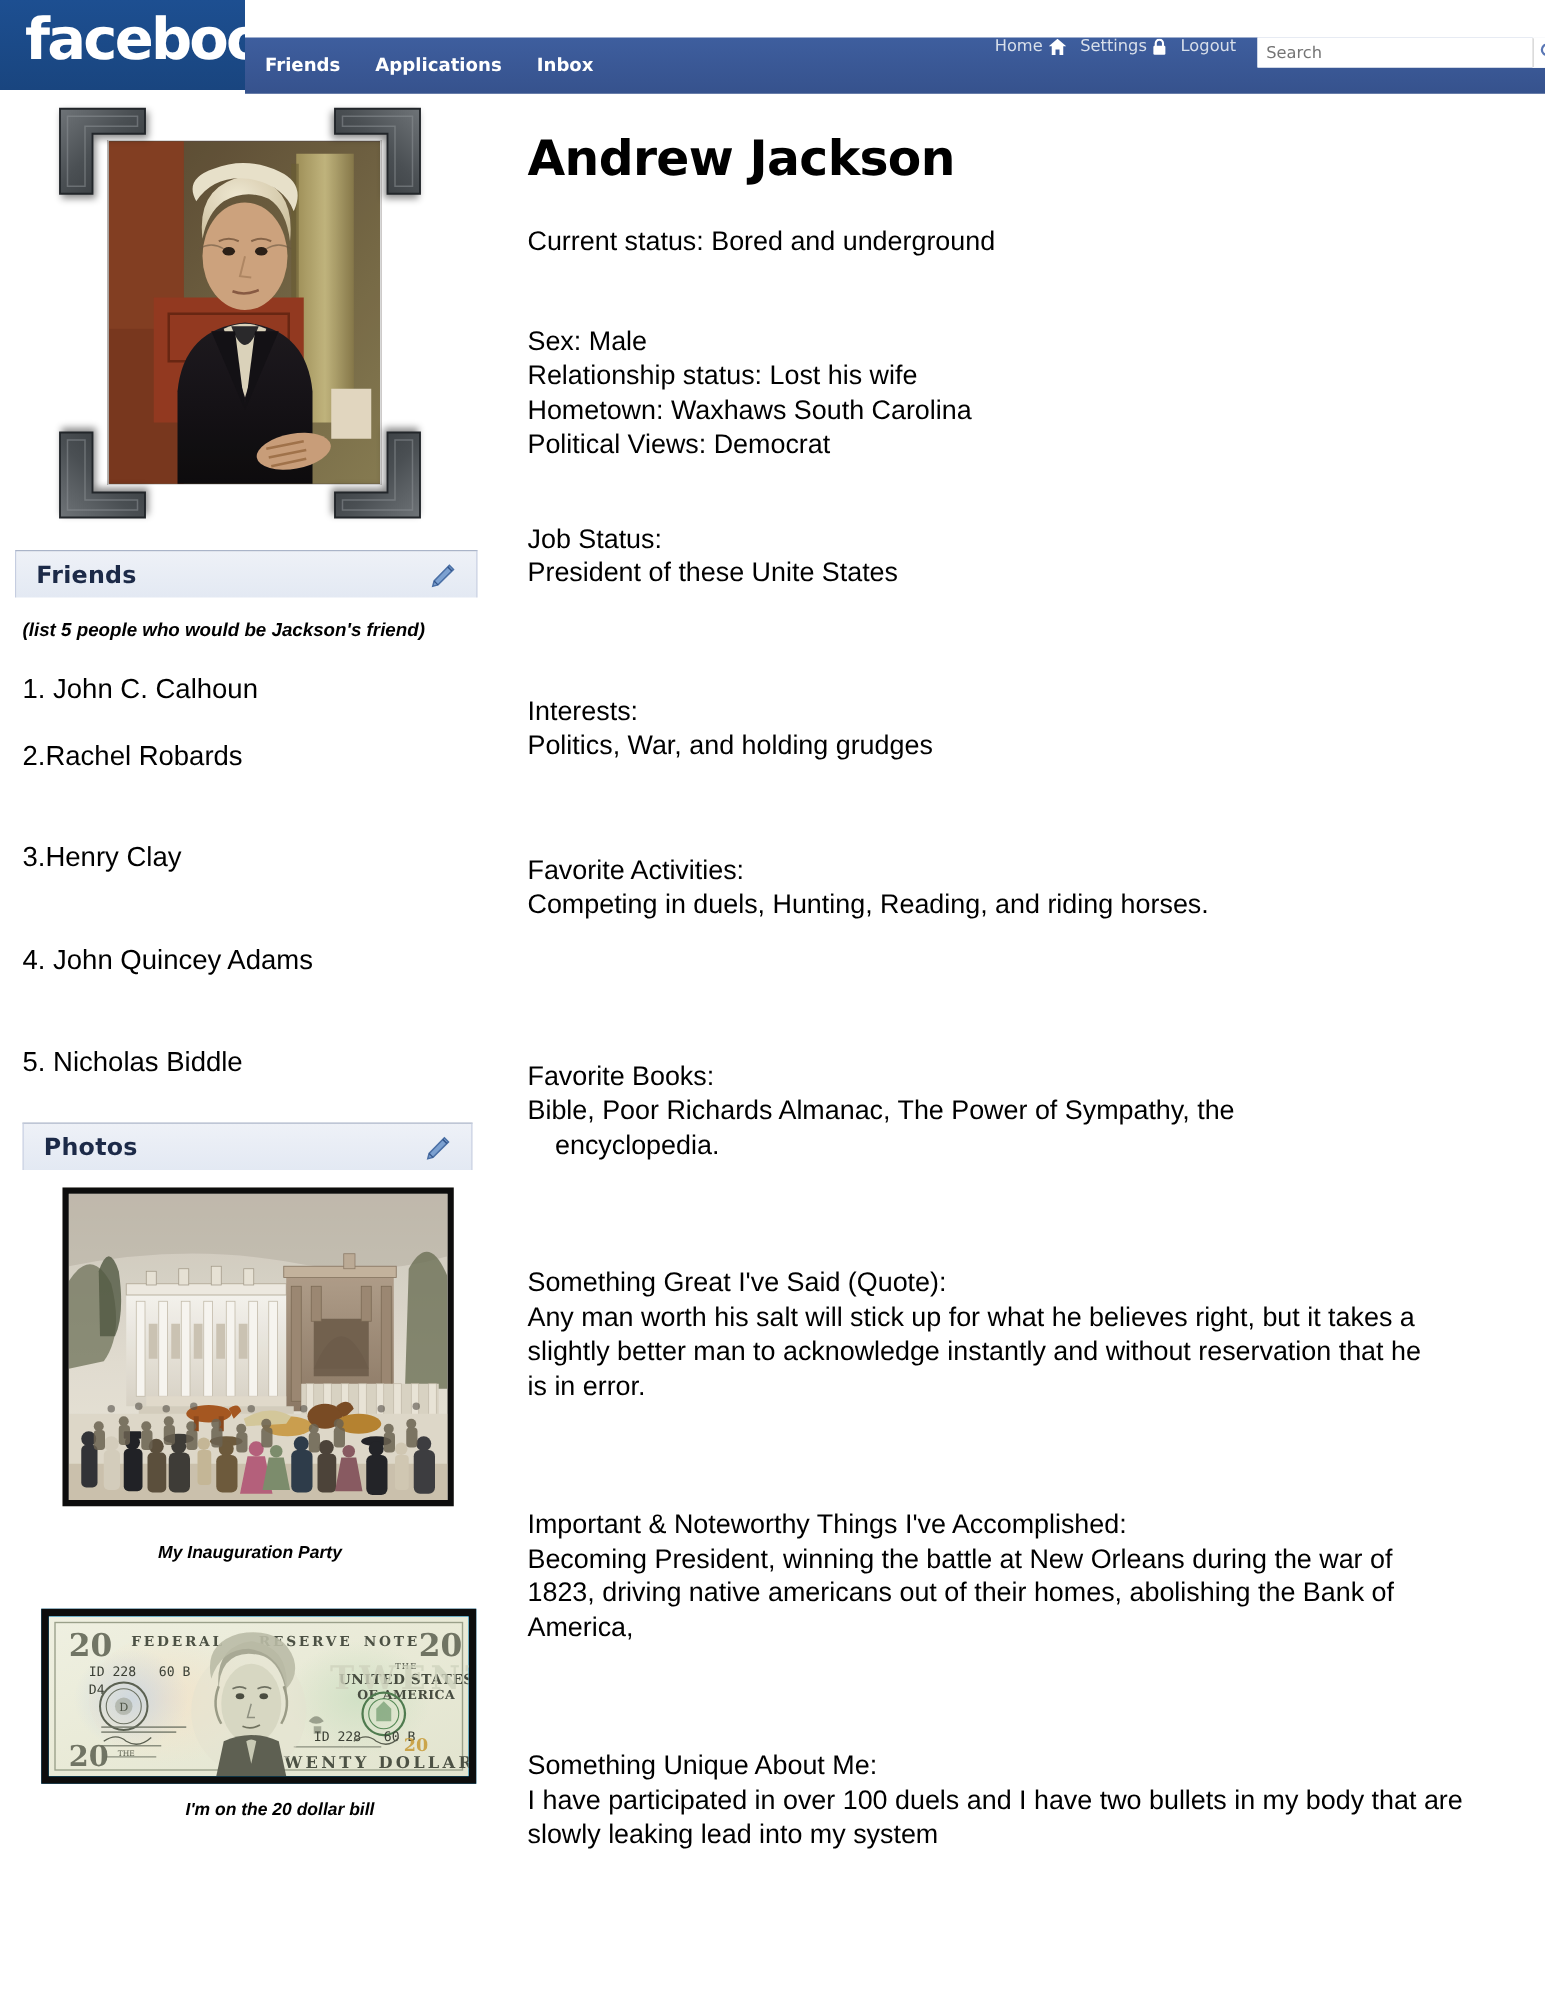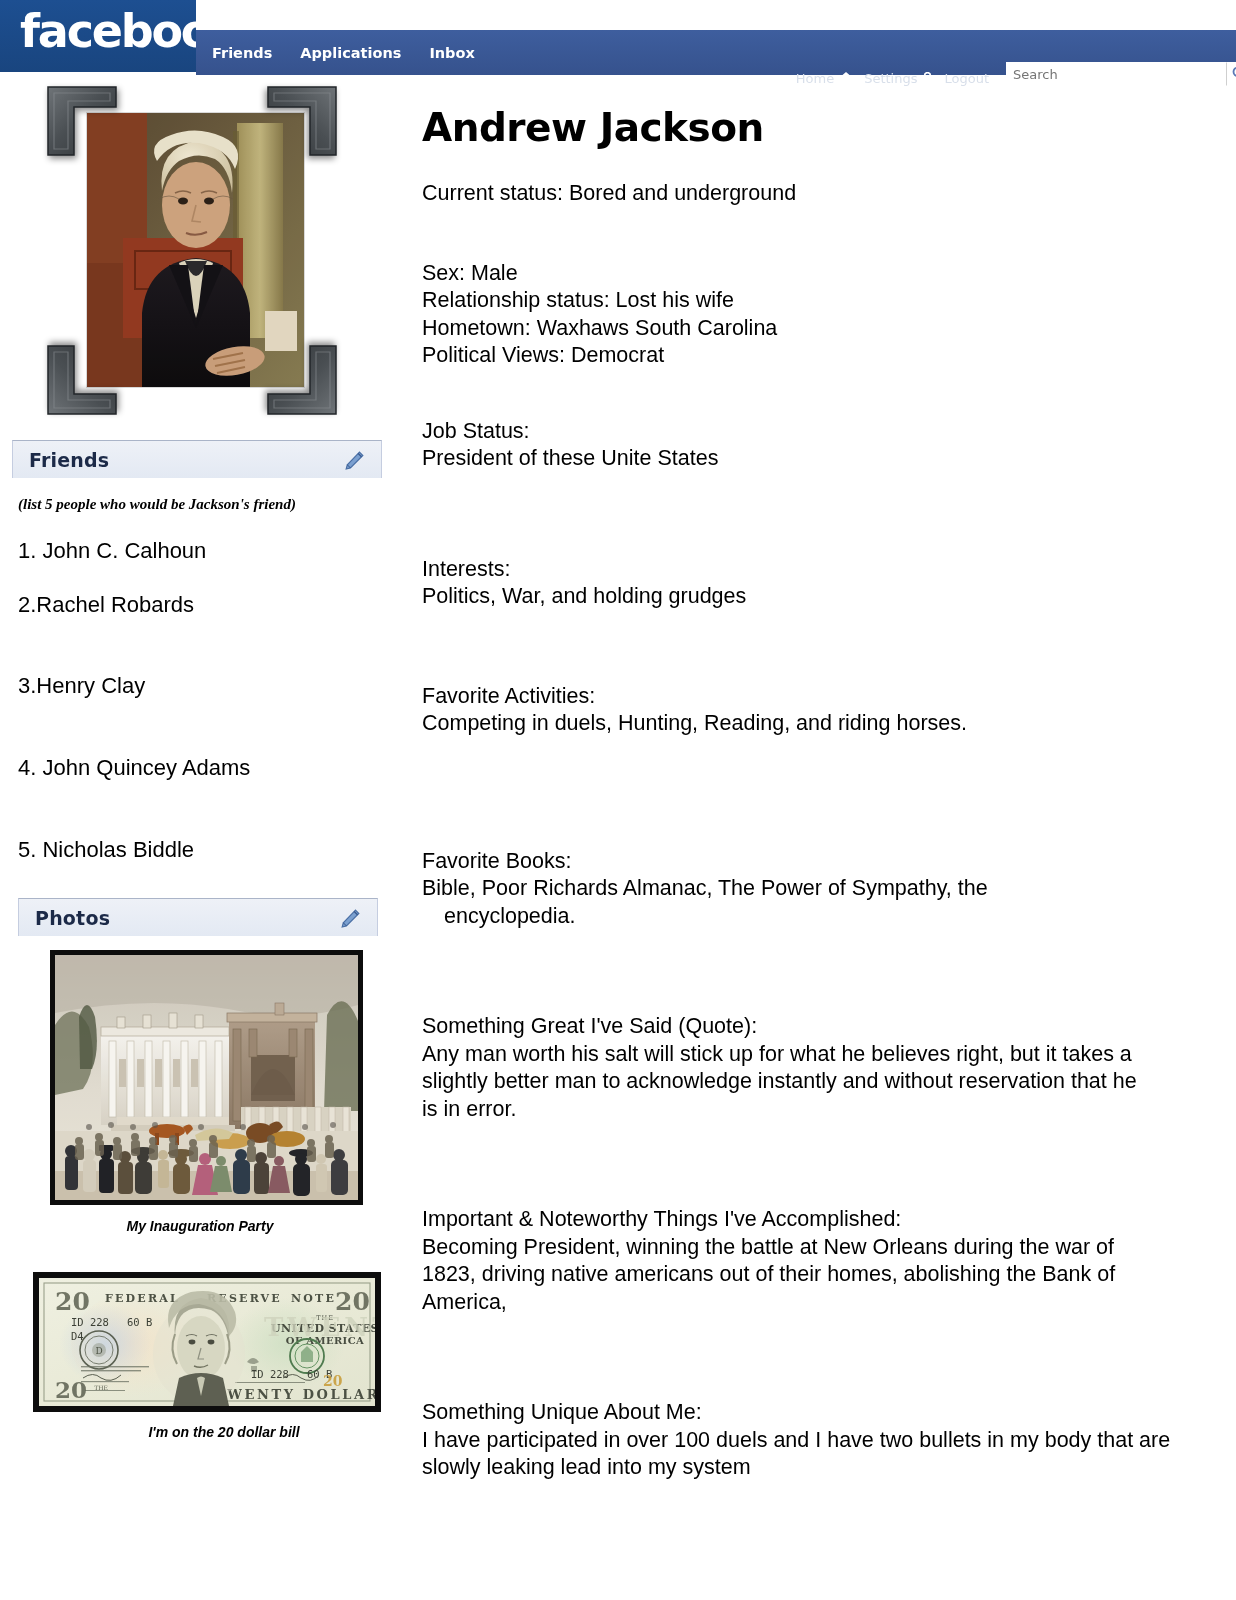--- a/index.html
+++ b/index.html
@@ -65,21 +65,21 @@
     font-size: 14.5px;
     font-weight: bold;
     text-decoration: none;
     font-family: "DejaVu Sans", sans-serif;
   }
   .nav-right {
     position: absolute;
     right: 0; top: 0;
     height: 56px;
     display: flex;
-    align-items: flex-end;
+    align-items: flex-start;
     gap: 11px;
     padding-right: 0px;
   }
   .nav-right a {
     color: #d8dfea;
     font-size: 13px;
     text-decoration: none;
     font-family: "DejaVu Sans", sans-serif;
     display: inline-flex;
     align-items: center;
@@ -183,21 +183,21 @@
     right: 16px;
     top: 9px;
   }
 
   
   .hint {
     font-size: 15px;
     font-style: italic;
     font-weight: bold;
     margin: 18px 0 0 18px;
-    font-family: Liberation Serif, serif;
+    font-family: Liberation Sans, sans-serif;
   }
   .friend {
     font-size: 22px;
     margin-left: 18px;
     white-space: nowrap;
   }
 
   
   .photo-card {
     border: 5px solid #0d0d0d;
@@ -598,21 +598,21 @@
             <circle cx="100" cy="170" r="3"></circle>
               <circle cx="146" cy="172" r="3"></circle>
               <circle cx="188" cy="172" r="3"></circle>
             <circle cx="250" cy="172" r="3"></circle>
               <circle cx="278" cy="170" r="3"></circle>
           </g>
         </g>
         <rect x="0" y="0" width="303" height="245" fill="#7a6a4c" opacity="0.05"></rect>
       </svg>
     </div>
-    <div class="cap" style="margin-top:13px;">My Inauguration Party</div>
+    <div class="cap" style="margin-top:28px;">My Inauguration Party</div>
 
     <div class="bill-card" style="margin-top:38px;">
       <svg width="336" height="128" viewBox="0 0 336 128">
         <defs>
           <linearGradient id="billbg" x1="0" y1="0" x2="1" y2="1">
             <stop offset="0" stop-color="#eff0e1"></stop>
               <stop offset="0.5" stop-color="#e9ead7"></stop>
               <stop offset="1" stop-color="#e2e4cf"></stop>
           </linearGradient>
           <radialGradient id="peach" cx="0.35" cy="0.5" r="0.45">

